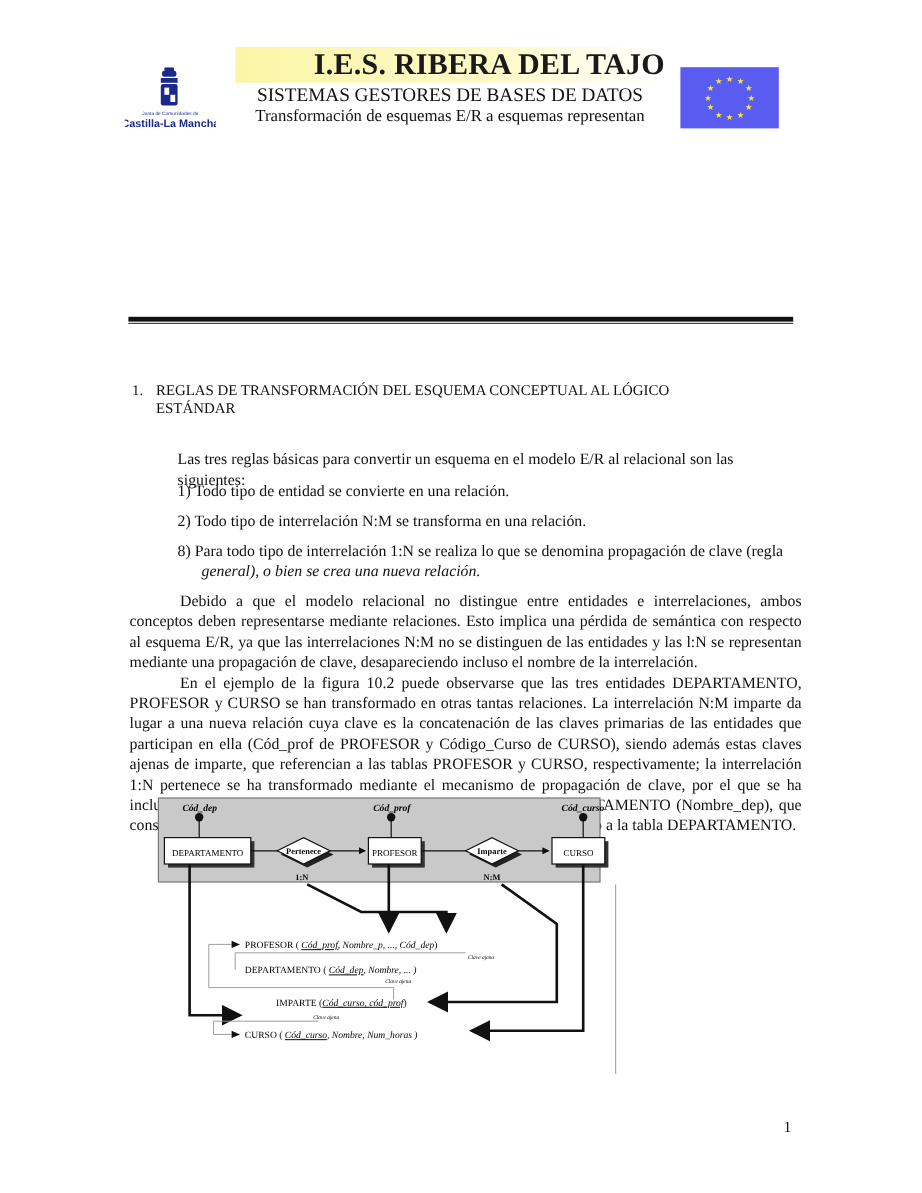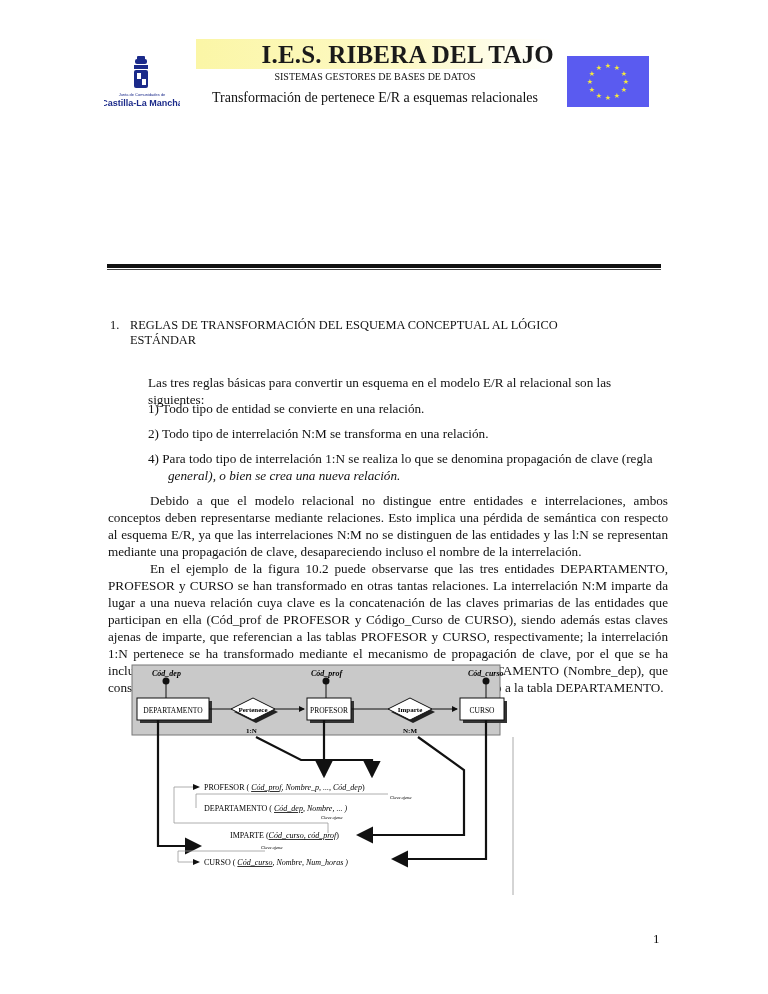--- a/index.html
+++ b/index.html
@@ -1,21 +1,21 @@
 <!DOCTYPE html>
 <html><head>
 <meta charset="utf-8">
 <style>
   html, body { margin:0; padding:0; background:#ffffff; }
   body { width:768px; height:994px; position:relative; overflow:hidden; font-family:"Liberation Serif", "DejaVu Serif", serif; color:#111; }
   .abs { position:absolute; }
   
   .banner { left:196px; top:39px; width:358px; height:30px; background:linear-gradient(90deg,#fbf6a6 0%,#fdf9c8 60%,#ffffff 100%); }
   .banner-title { left:196px; top:41px; width:358px; text-align:right; font-weight:bold; font-size:25px; letter-spacing:0.2px; color:#1a1a1a; }
-  .sub1 { left:196px; top:71px; width:358px; text-align:center; font-size:10px; color:#111; }
+  .sub1 { left:196px; top:71px; width:358px; text-align:center; font-size:16px; color:#111; }
   .sub2 { left:196px; top:90px; width:358px; text-align:center; font-size:14px; color:#111; }
   .logo-left { left:104px; top:56px; width:76px; height:54px; }
   .eu-flag { left:567px; top:56px; width:82px; height:51px; background:#5a5bf0; }
   
   .doc-title { left:150px; top:216px; width:510px; text-align:right; font-size:27px; line-height:31px; color:#111; }
   .rule-thick { left:107px; top:264px; width:554px; height:4px; background:#111; }
   .rule-thin { left:107px; top:269px; width:554px; height:1px; background:#444; }
   
   .sec-heading { left:110px; top:318px; width:560px; font-weight:normal; font-size:12.4px; line-height:15px; }
   .sec-heading .num { display:inline-block; width:20px; }
@@ -47,21 +47,21 @@
     <rect x="33" y="17" width="4" height="6" fill="#ffffff"></rect>
     <rect x="38" y="23" width="4" height="6" fill="#ffffff"></rect>
     <text x="38" y="40" font-size="4" text-anchor="middle" fill="#1b2a8a" font-family="Liberation Sans, sans-serif">Junta de Comunidades de</text>
     <text x="38" y="50" font-size="9" font-weight="bold" text-anchor="middle" fill="#1b2a8a" font-family="Liberation Sans, sans-serif">Castilla-La Mancha</text>
   </svg>
 </div>
 
 <div class="abs banner"></div>
 <div class="abs banner-title">I.E.S. RIBERA DEL TAJO</div>
 <div class="abs sub1">SISTEMAS GESTORES DE BASES DE DATOS</div>
-<div class="abs sub2">Transformación de pertenece E/R a esquemas relacionales</div>
+<div class="abs sub2">Transformación de esquemas E/R a esquemas representan</div>
 
 <div class="abs eu-flag">
   <svg width="82" height="51" viewBox="0 0 82 51">
     <g fill="#f5e93c" font-size="7" text-anchor="middle" font-family="DejaVu Sans, sans-serif">
       <text x="41" y="12">★</text>
         <text x="50" y="14">★</text>
         <text x="57" y="20">★</text>
       <text x="59" y="28">★</text>
         <text x="57" y="36">★</text>
         <text x="50" y="42">★</text>
@@ -82,21 +82,21 @@
 
 <div class="abs sec-heading">
   <span class="num">1.</span><span>REGLAS DE TRANSFORMACIÓN DEL ESQUEMA CONCEPTUAL AL LÓGICO</span>
   <span class="l2">ESTÁNDAR</span>
 </div>
 
 <div class="abs para p-intro">Las tres reglas básicas para convertir un esquema en el modelo E/R al relacional son las siguientes:</div>
 <div class="abs para rule r1">1) Todo tipo de entidad se convierte en una relación.</div>
 <div class="abs para rule r2">2) Todo tipo de interrelación N:M se transforma en una relación.</div>
 <div class="abs para rule r3">
-  <span>4) Para todo tipo de interrelación 1:N se realiza lo que se denomina propagación de clave (regla</span>
+  <span>8) Para todo tipo de interrelación 1:N se realiza lo que se denomina propagación de clave (regla</span>
   <span class="cont">general), o bien se crea una nueva relación.</span>
 </div>
 <div class="abs para just p-debido">Debido a que el modelo relacional no distingue entre entidades e interrelaciones, ambos conceptos deben representarse mediante relaciones. Esto implica una pérdida de semántica con respecto al esquema E/R, ya que las interrelaciones N:M no se distinguen de las entidades y las l:N se representan mediante una propagación de clave, desapareciendo incluso el nombre de la interrelación.</div>
 <div class="abs para just p-ejemplo">En el ejemplo de la figura 10.2 puede observarse que las tres entidades DEPARTAMENTO, PROFESOR y CURSO se han transformado en otras tantas relaciones. La interrelación N:M imparte da lugar a una nueva relación cuya clave es la concatenación de las claves primarias de las entidades que participan en ella (Cód_prof de PROFESOR y Código_Curso de CURSO), siendo además estas claves ajenas de imparte, que referencian a las tablas PROFESOR y CURSO, respectivamente; la interrelación 1:N pertenece se ha transformado mediante el mecanismo de propagación de clave, por el que se ha incluido en la tabla PROFESOR el atributo clave de la entidad DEPARTAMENTO (Nombre_dep), que constituye, por tanto, clave ajena de la relación PROFESOR referenciando a la tabla DEPARTAMENTO.</div>
 
 <div class="abs diagram">
   <svg width="390" height="240" viewBox="0 0 390 240" font-family="Liberation Serif, serif">
     <defs>
       <marker id="ah" markerWidth="8" markerHeight="8" refX="7" refY="4" orient="auto">
           <path d="M0,0 L8,4 L0,8 z" fill="#111"></path>

